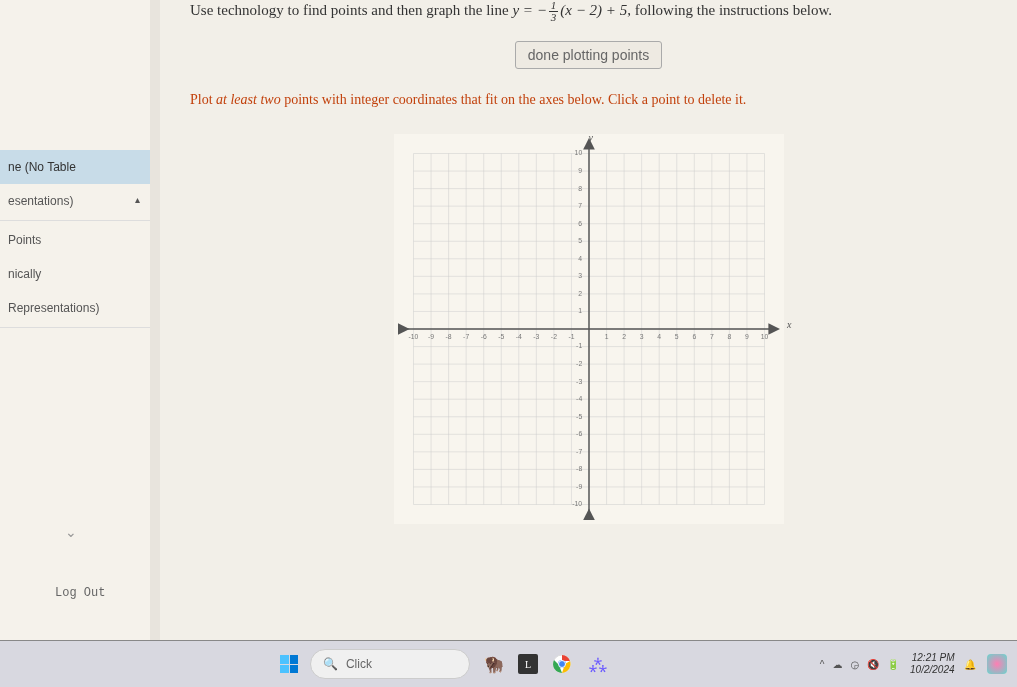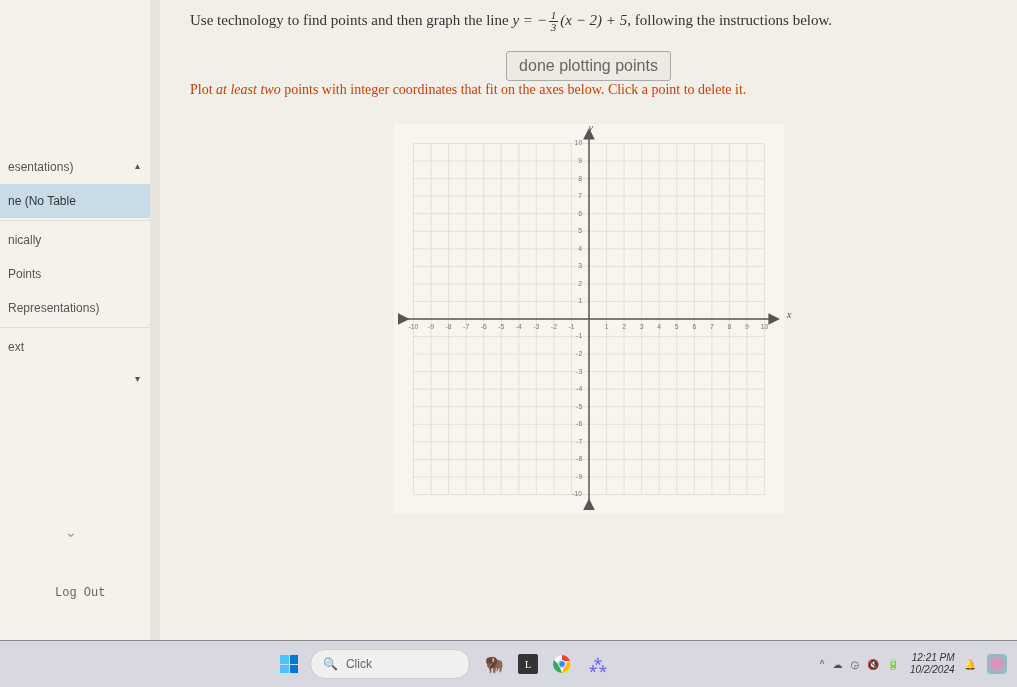--- a/index.html
+++ b/index.html
@@ -58,21 +58,21 @@
       color: #999;
       font-size: 14px;
     }
     .main {
       position: absolute;
       left: 160px;
       top: 0;
       width: 857px;
       height: 640px;
       background: #f2efe8;
-      padding: 10px 30px;
+      padding: 0 30px;
     }
     .question-text {
       font-size: 15px;
       color: #333;
       margin-bottom: 4px;
       font-family: Georgia, serif;
     }
     .equation {
       font-style: italic;
       font-family: Georgia, serif;
@@ -82,25 +82,25 @@
       vertical-align: middle;
       text-align: center;
       font-size: 11px;
       line-height: 1;
       margin: 0 2px;
     }
     .fraction .num { display: block; border-bottom: 1px solid #333; padding: 0 2px; }
     .fraction .den { display: block; padding: 0 2px; }
     .done-btn {
       display: block;
-      margin: 18px auto 1px;
+      margin: 18px auto 23px;
       padding: 5px 12px;
       border: 1px solid #aaa;
       background: #eeeae2;
-      font-size: 16px;
+      font-size: 14px;
       color: #666;
       border-radius: 3px;
       cursor: pointer;
       font-family: Arial, sans-serif;
     }
     .instructions {
       font-size: 14px;
       color: #c2410c;
       margin-bottom: 26px;
       font-family: Georgia, serif;
@@ -196,42 +196,38 @@
       color: #333;
     }
     .sys-icons { display: flex; gap: 8px; align-items:center; color:#555; }
     .clock { text-align: right; line-height: 1.2; font-style: italic; }
     .corner-icon { width:20px; height:20px; border-radius:4px; background: radial-gradient(circle, #ff7eb3, #65d6ce); }
   </style>
 </head>
 <body>
 
 <div class="sidebar">
+  <div class="sidebar-item selected">
+    <span>ne (No Table</span>
+  </div>
   <div class="sidebar-item">
     <span>esentations)</span>
     <span class="caret">▴</span>
   </div>
-  <div class="sidebar-item selected">
-    <span>ne (No Table</span>
-  </div>
   <div class="sidebar-divider"></div>
   <div class="sidebar-item">
+    <span>Points</span>
+  </div>
+  <div class="sidebar-item">
     <span>nically</span>
-  </div>
-  <div class="sidebar-item">
-    <span>Points</span>
   </div>
   <div class="sidebar-item">
     <span>Representations)</span>
   </div>
   <div class="sidebar-divider"></div>
-  <div class="sidebar-item">
-    <span>ext</span>
-    <span class="caret" style="top:auto;bottom:-20px;">▾</span>
-  </div>
   <div class="logout-chevron">⌄</div>
   <div class="logout">Log Out</div>
 </div>
 
 <div class="main">
   <p class="question-text">
     <span>Use technology to find points and then graph the line </span>
     <span class="equation">
       <span>y = −</span><span class="fraction"><span class="num">1</span><span class="den">3</span></span><span>(x − 2) + 5</span></span><span>, following the instructions below.</span>
   </p>

